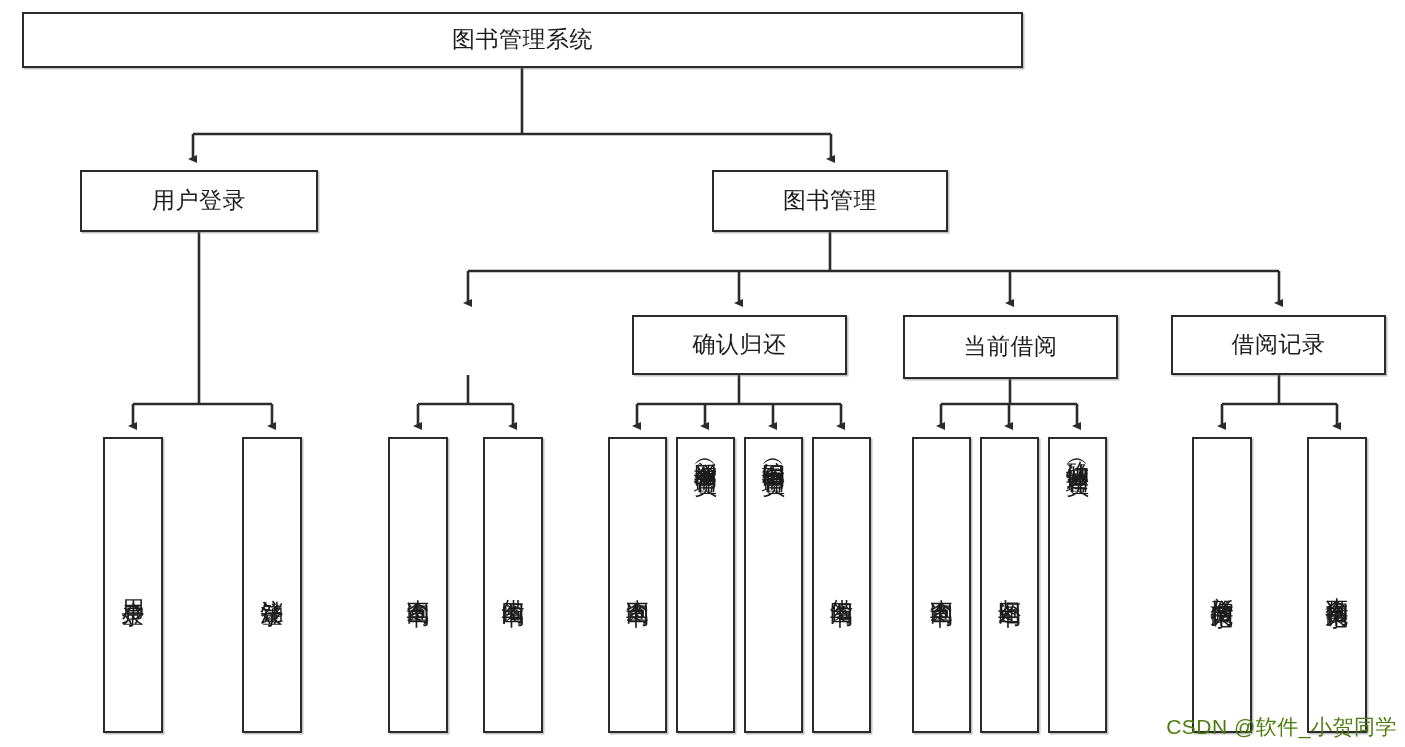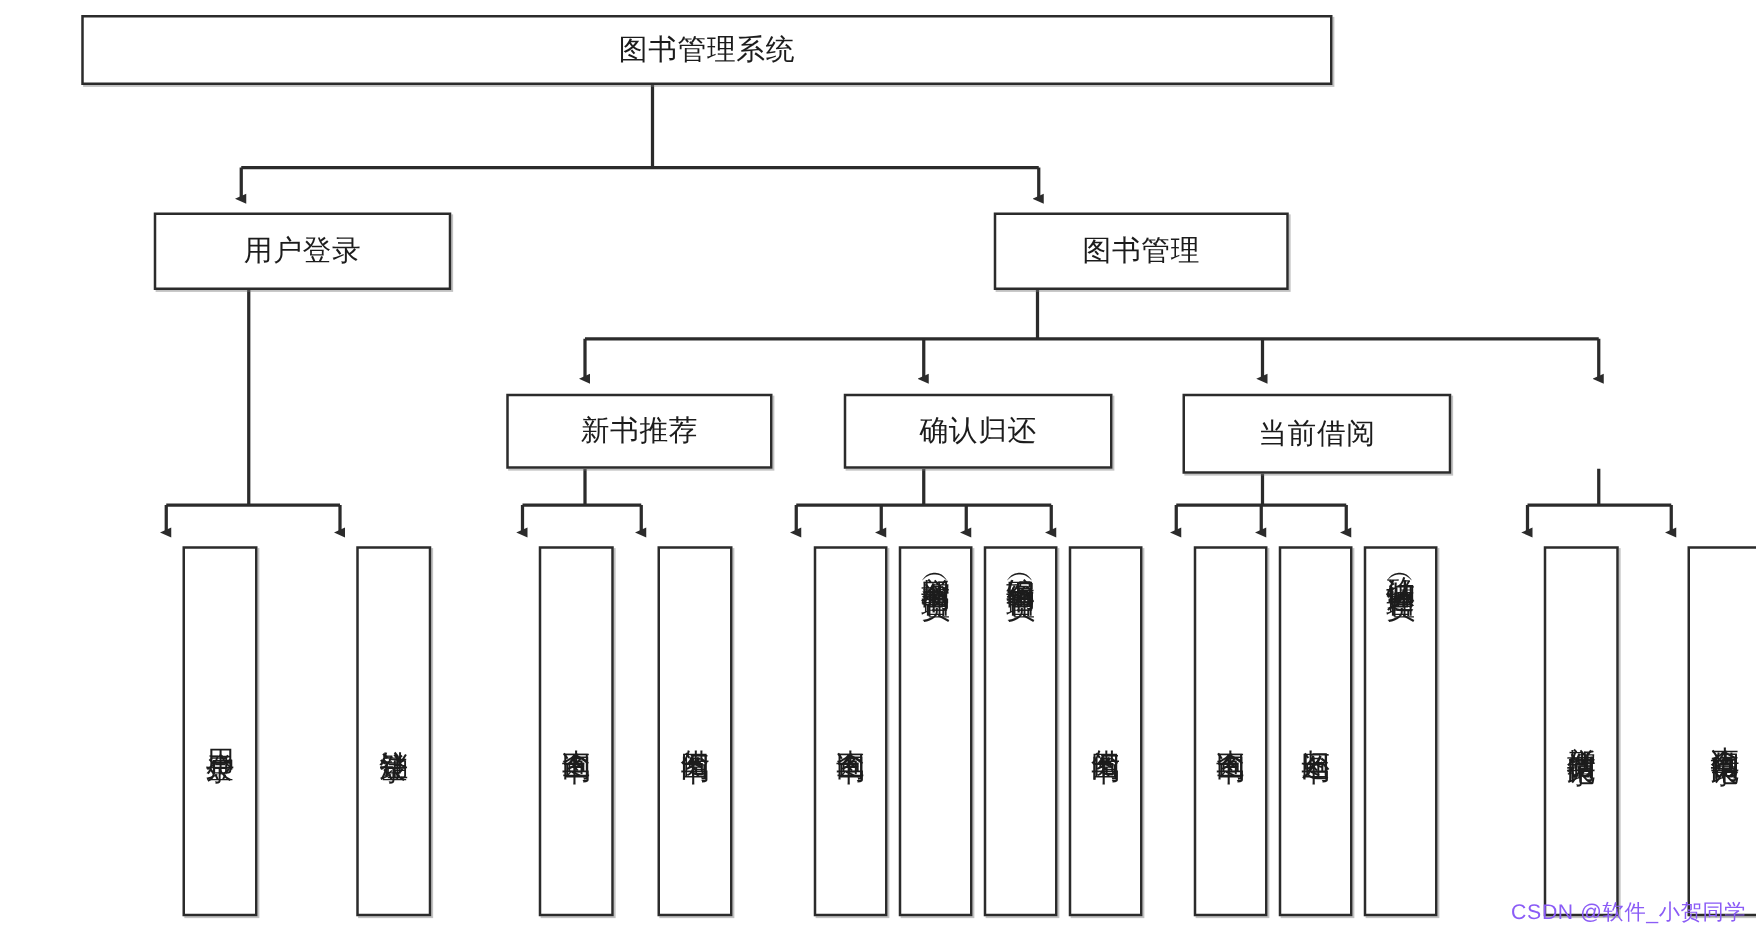--- a/index.html
+++ b/index.html
@@ -11,21 +11,20 @@
   #diagram-root{position:relative;width:1405px;height:747px;}
   svg#wires{position:absolute;left:0;top:0;width:1405px;height:747px;}
   .node{
     position:absolute;
     box-sizing:border-box;
     background:#ffffff;
     border:2.5px solid #2b2b2b;
     box-shadow:1.5px 1.5px 0 rgba(120,120,120,.45);
     display:flex;align-items:center;justify-content:center;
     color:#1c1c1c;
-    margin-left:43px;
   }
   .node .label{
     display:block;
     text-align:center;
     line-height:1.18;
     white-space:pre;
   }
   .h-node .label{font-size:23px;letter-spacing:.5px;}
   .root .label{font-size:23px;}
   .v-node{align-items:flex-start;justify-content:center;padding-top:4px;}
@@ -34,22 +33,22 @@
     text-orientation:upright;
     font-size:23px;
     letter-spacing:2px;
     line-height:1;
     white-space:nowrap;
   }
   .v-node.centered{align-items:center;padding-top:0;}
   #watermark{
     position:absolute;
     right:8px;bottom:6px;
-    font-size:17px;
-    color:#8b5cf6;
+    font-size:21px;
+    color:#4d7c0f;
     letter-spacing:.5px;
     white-space:nowrap;
     pointer-events:none;
   }
 </style>
 </head>
 <body>
 
 <div id="diagram-root">
 
@@ -103,32 +102,32 @@
     </g>
   </svg>
 
   <div class="node root h-node" style="left:22px;top:12px;width:1001px;height:56px;">
     <span class="label">图书管理系统</span>
   </div>
 
   <div class="node h-node" style="left:80px;top:170px;width:238px;height:62px;">
     <span class="label">用户登录</span>
   </div>
-  <div class="node h-node" style="left:752px;top:170px;width:236px;height:62px;">
+  <div class="node h-node" style="left:712px;top:170px;width:236px;height:62px;">
     <span class="label">图书管理</span>
   </div>
 
-  <div class="node h-node" style="left:362px;top:315px;width:213px;height:60px;">
-    <span class="label">新书推荐</span>
-  </div>
   <div class="node h-node" style="left:632px;top:315px;width:215px;height:60px;">
     <span class="label">确认归还</span>
   </div>
   <div class="node h-node" style="left:903px;top:315px;width:215px;height:64px;">
     <span class="label">当前借阅</span>
+  </div>
+  <div class="node h-node" style="left:1171px;top:315px;width:215px;height:60px;">
+    <span class="label">借阅记录</span>
   </div>
 
   <div class="node v-node centered" style="left:103px;top:437px;width:60px;height:296px;">
     <span class="label">用户登录</span>
   </div>
   <div class="node v-node centered" style="left:242px;top:437px;width:60px;height:296px;">
     <span class="label">注销登录</span>
   </div>
 
   <div class="node v-node centered" style="left:388px;top:437px;width:60px;height:296px;">

